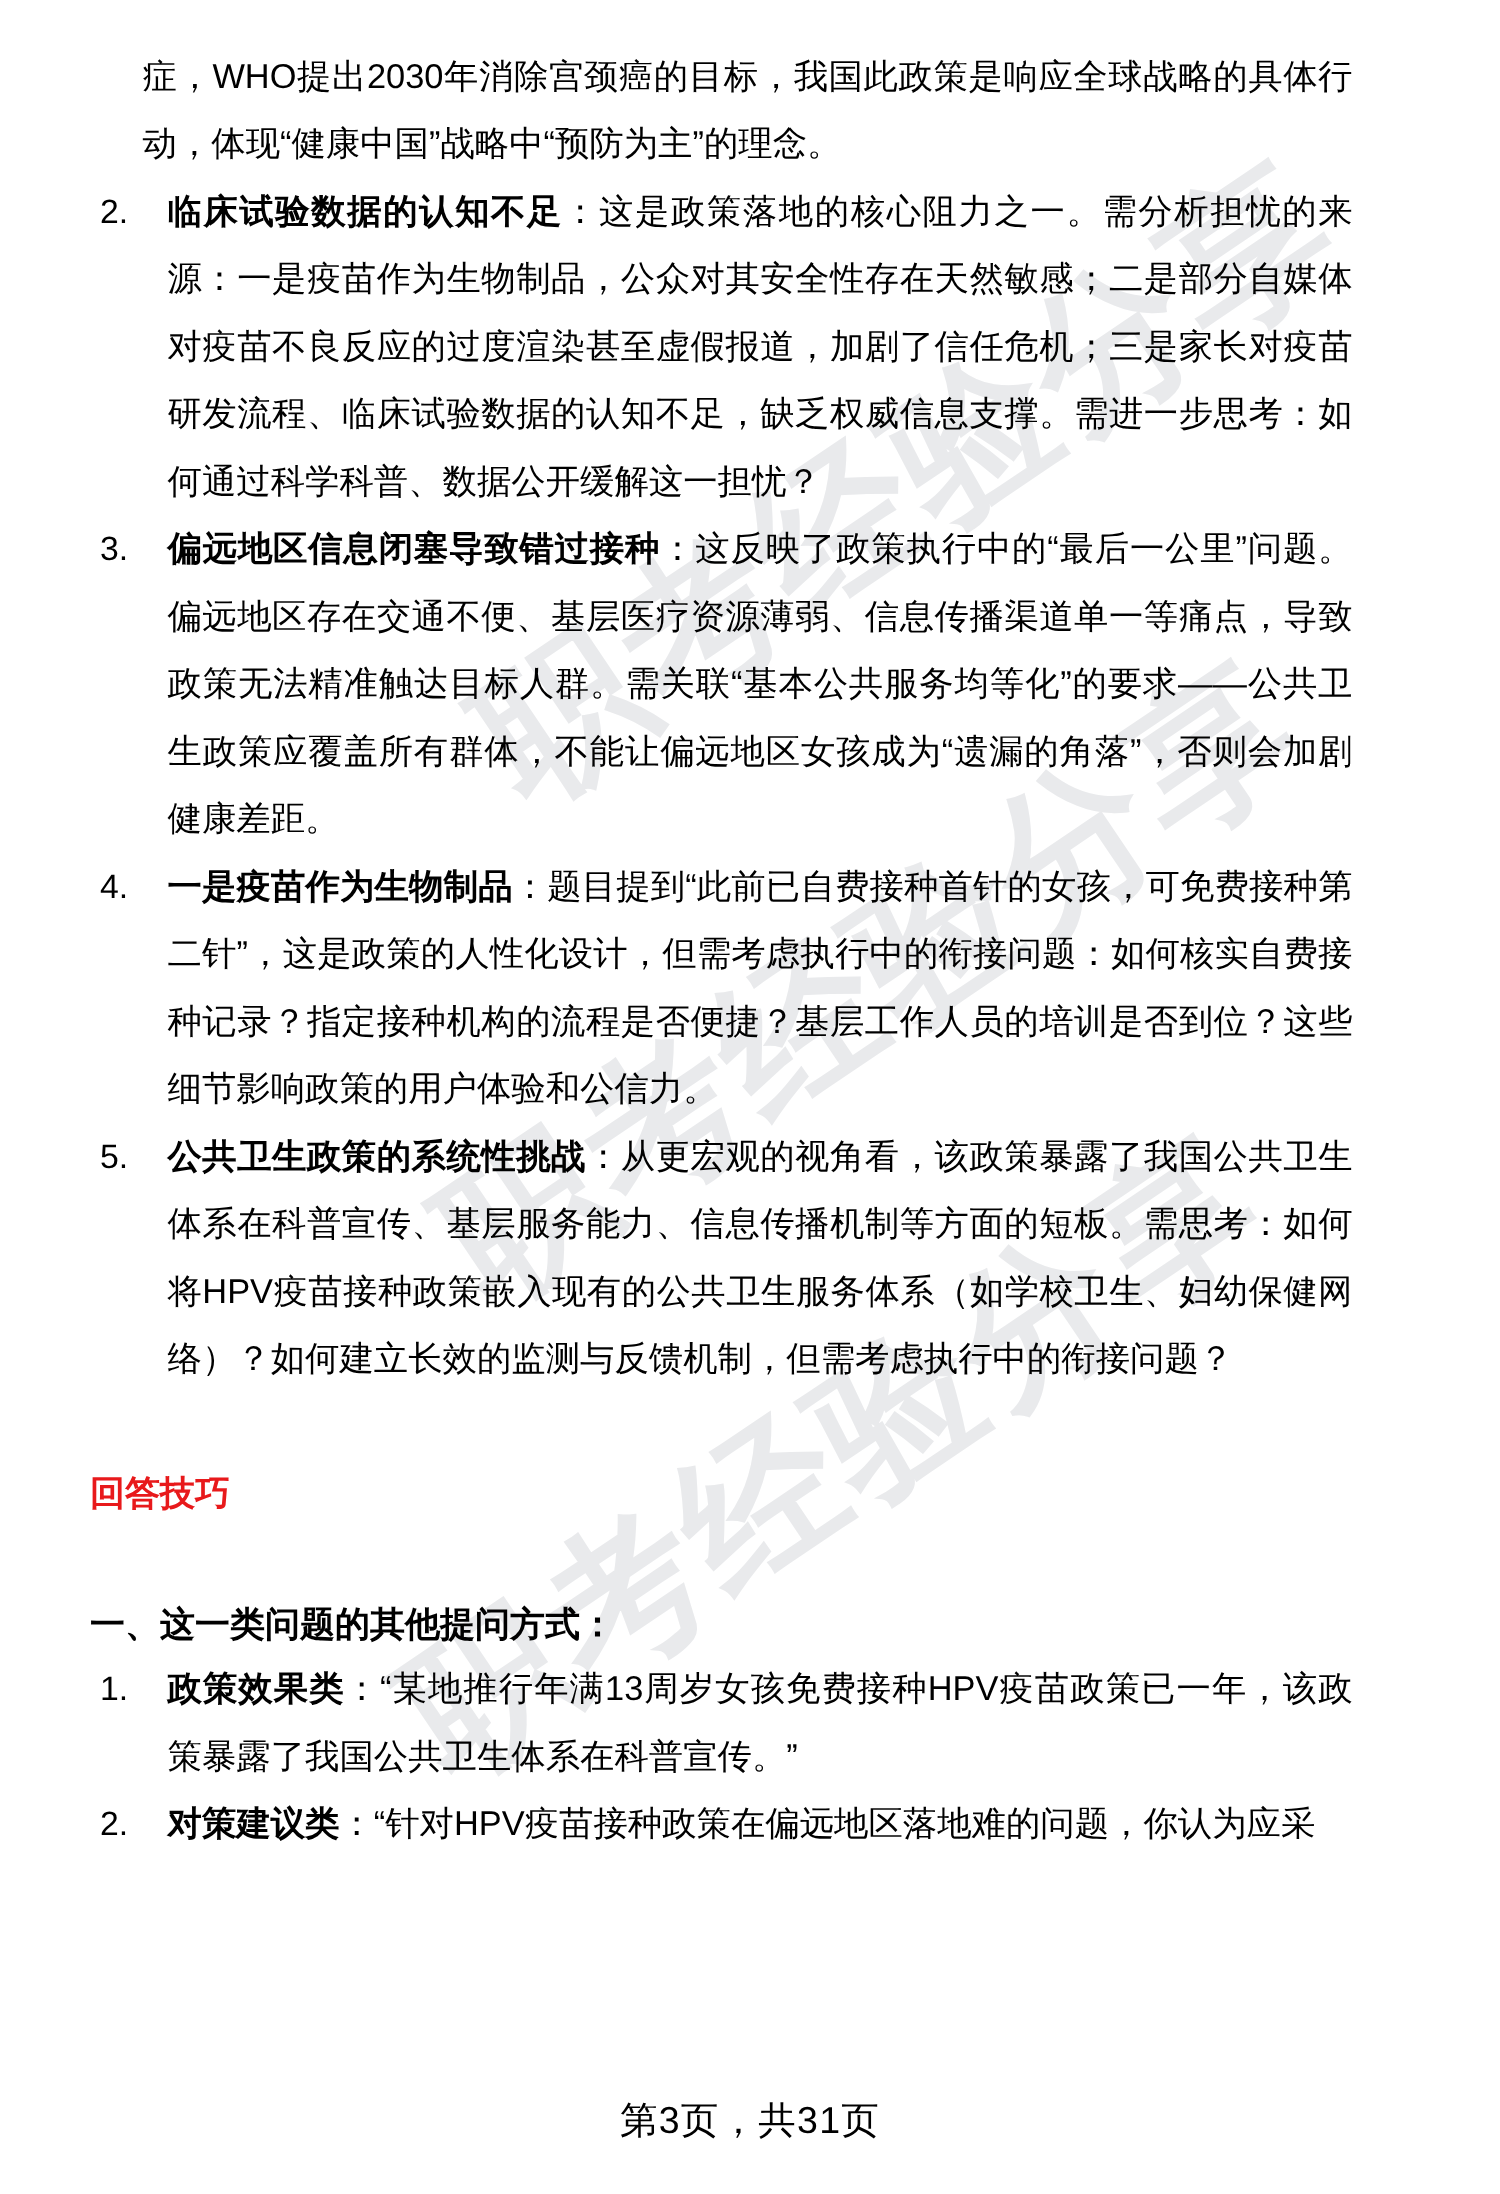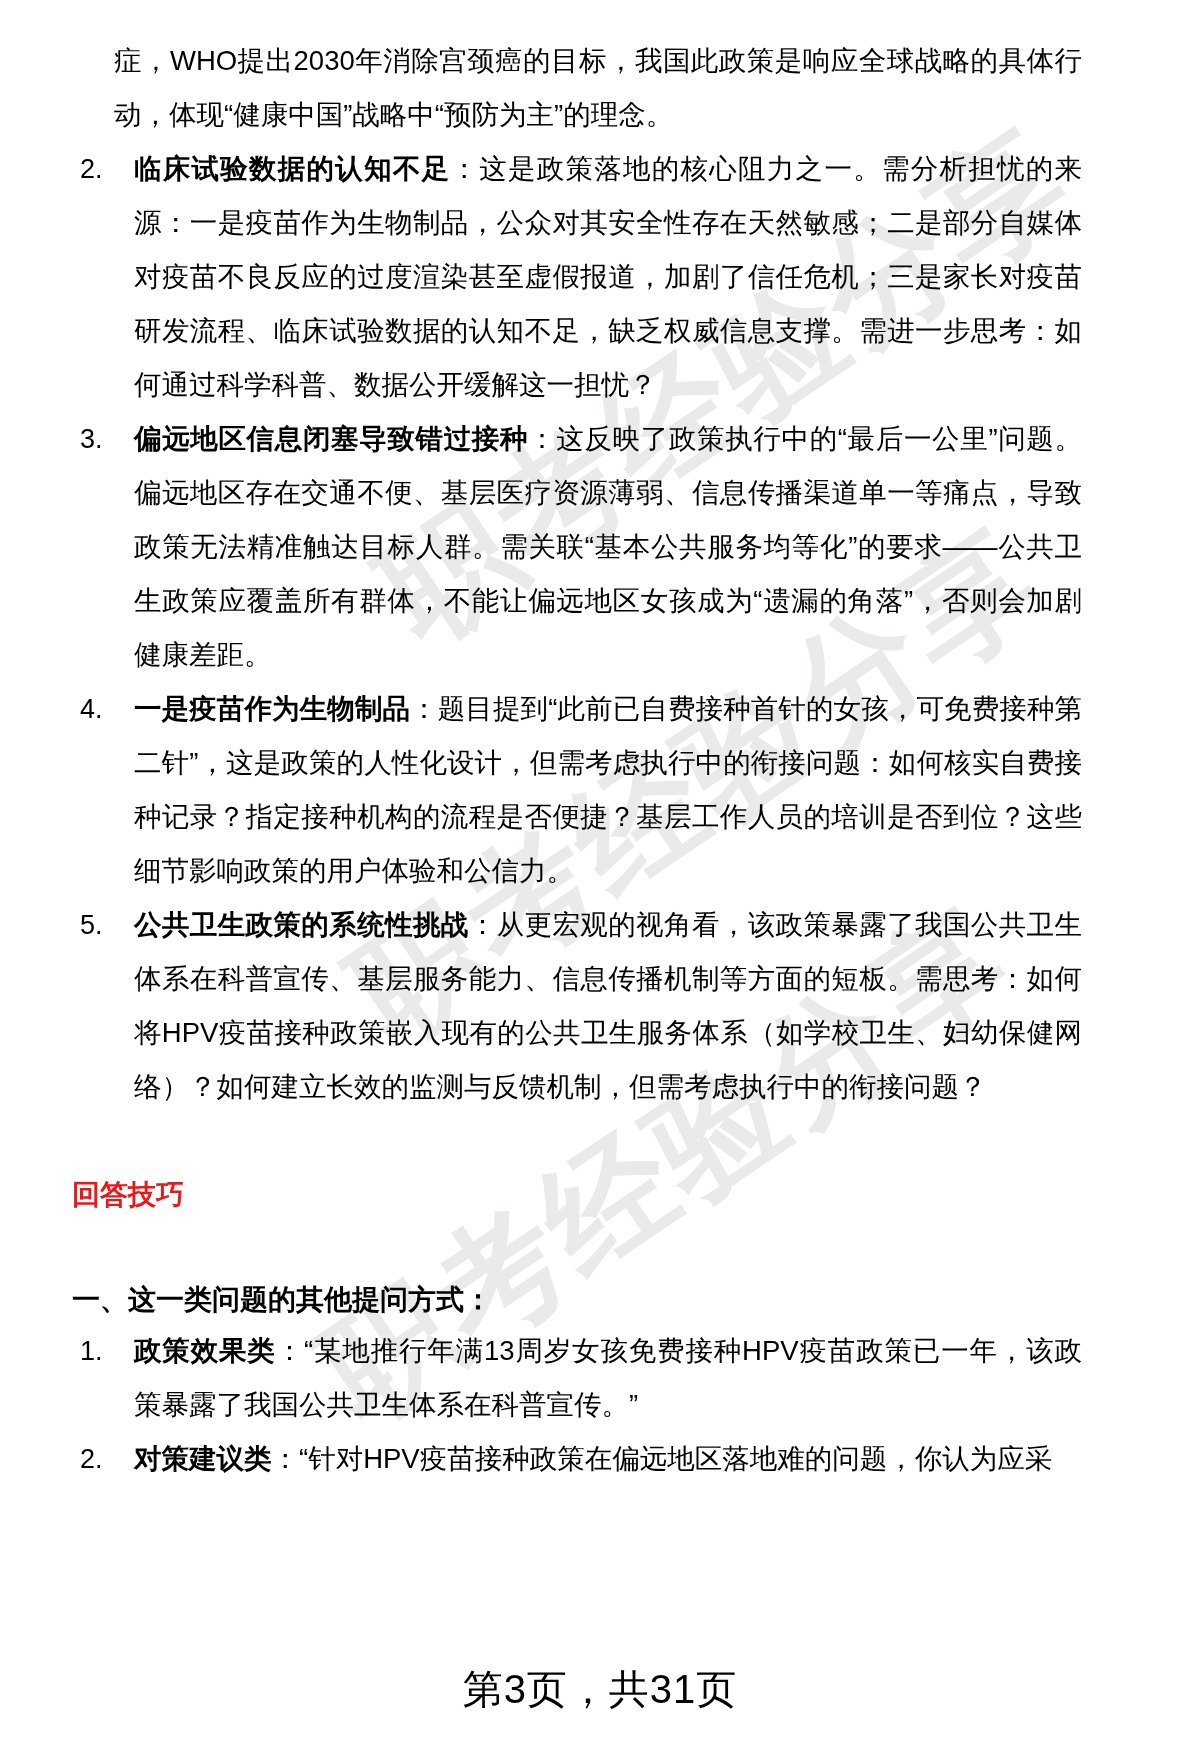--- a/index.html
+++ b/index.html
@@ -125,21 +125,21 @@
   .bottom-list > li {
     padding-left: 62px;
   }
 
   .footer {
     position: absolute;
     left: 0;
     right: 0;
     bottom: 38px;
     text-align: center;
-    font-size: 40px;
+    font-size: 30px;
     letter-spacing: 1px;
     z-index: 1;
     color: #000;
   }
 </style>
 </head>
 <body>
 
 <div class="page">
 

